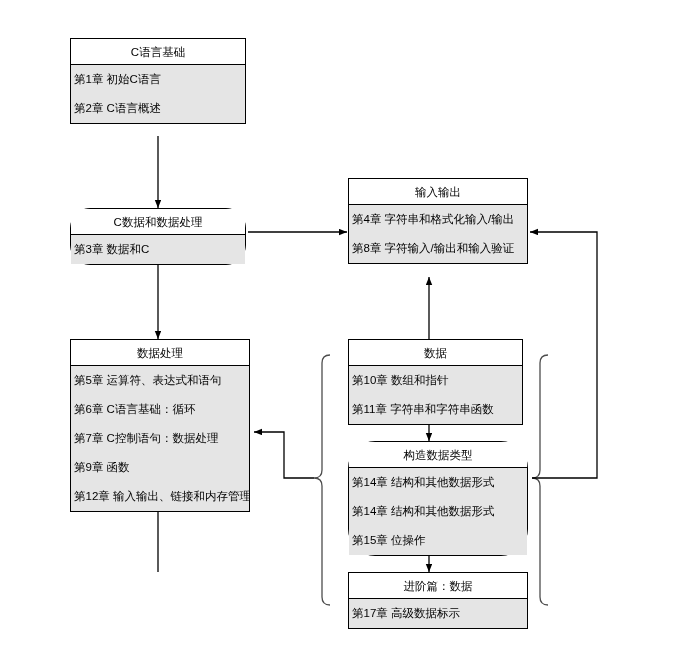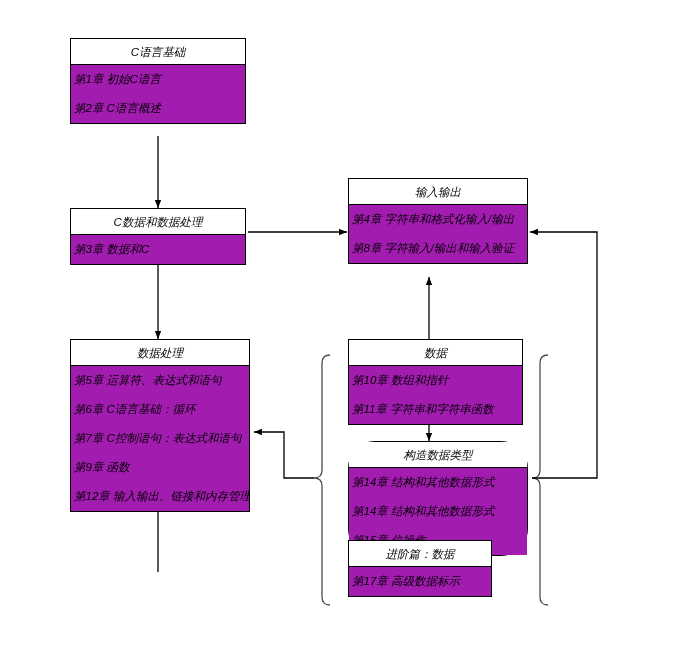--- a/index.html
+++ b/index.html
@@ -28,37 +28,36 @@
     top: 0;
     width: 675px;
     height: 665px;
     pointer-events: none;
   }
   .node {
     position: absolute;
     box-sizing: border-box;
     border: 1px solid #000000;
     background: #ffffff;
-    font-style: italic;
   }
   .node-title {
     box-sizing: border-box;
     height: 26px;
     line-height: 26px;
     text-align: center;
     font-size: 11.5px;
     border-bottom: 1px solid #000000;
     background: #ffffff;
     white-space: nowrap;
     overflow: hidden;
   }
   .node-body {
     box-sizing: border-box;
     padding: 0;
-    background: #a21caf;
+    background: #e5e5e5;
   }
   .node-row {
     box-sizing: border-box;
     height: 29px;
     line-height: 29px;
     font-size: 11.5px;
     padding-left: 3px;
     white-space: nowrap;
     overflow: hidden;
     text-align: left;
@@ -98,41 +97,41 @@
   </svg>
 
   <div class="node" style="left:70px; top:38px; width:176px;">
     <div class="node-title">C语言基础</div>
     <div class="node-body">
       <div class="node-row">第1章 初始C语言</div>
       <div class="node-row">第2章 C语言概述</div>
     </div>
   </div>
 
-  <div class="node" style="left:70px; top:208px; width:176px;">
+  <div class="node" style="left:70px; top:208px; width:176px;border-radius:20px;">
     <div class="node-title">C数据和数据处理</div>
     <div class="node-body">
       <div class="node-row">第3章 数据和C</div>
     </div>
   </div>
 
   <div class="node" style="left:348px; top:178px; width:180px;">
     <div class="node-title">输入输出</div>
     <div class="node-body">
       <div class="node-row">第4章 字符串和格式化输入/输出</div>
       <div class="node-row">第8章 字符输入/输出和输入验证</div>
     </div>
   </div>
 
   <div class="node" style="left:70px; top:339px; width:180px;">
     <div class="node-title">数据处理</div>
     <div class="node-body">
       <div class="node-row">第5章 运算符、表达式和语句</div>
       <div class="node-row">第6章 C语言基础：循环</div>
-      <div class="node-row">第7章 C控制语句：表达式和语句</div>
+      <div class="node-row">第7章 C控制语句：数据处理</div>
       <div class="node-row">第9章 函数</div>
       <div class="node-row">第12章 输入输出、链接和内存管理</div>
     </div>
   </div>
 
   <div class="node" style="left:348px; top:339px; width:175px;">
     <div class="node-title">数据</div>
     <div class="node-body">
       <div class="node-row">第10章 数组和指针</div>
       <div class="node-row">第11章 字符串和字符串函数</div>
@@ -142,20 +141,20 @@
   <div class="node" style="left:348px; top:441px; width:180px;border-radius:27px;">
     <div class="node-title">构造数据类型</div>
     <div class="node-body">
       <div class="node-row">第14章 结构和其他数据形式</div>
       <div class="node-row">第14章 结构和其他数据形式</div>
       <div class="node-row">第15章 位操作</div>
     </div>
   </div>
 
 
-  <div class="node" style="left:348px; top:540px; width:144px;">
+  <div class="node" style="left:348px; top:572px; width:180px;">
     <div class="node-title">进阶篇：数据</div>
     <div class="node-body">
       <div class="node-row">第17章 高级数据标示</div>
     </div>
   </div>
 
 </div>
 
 </body></html>

